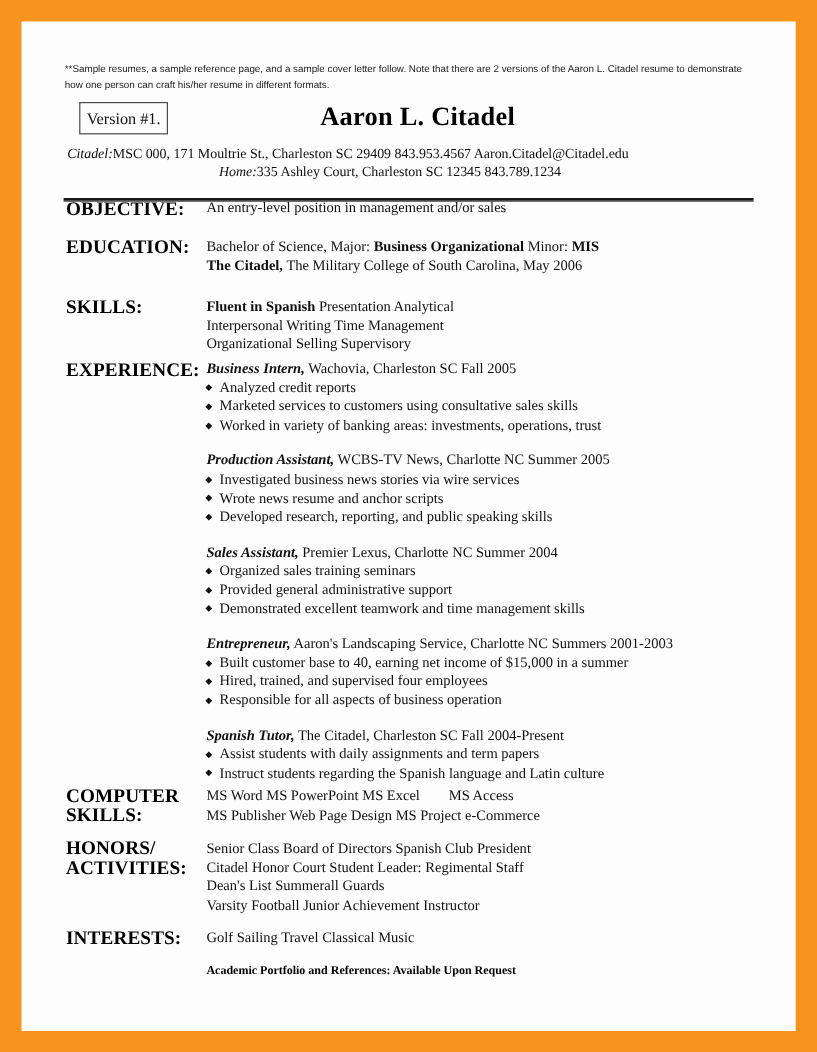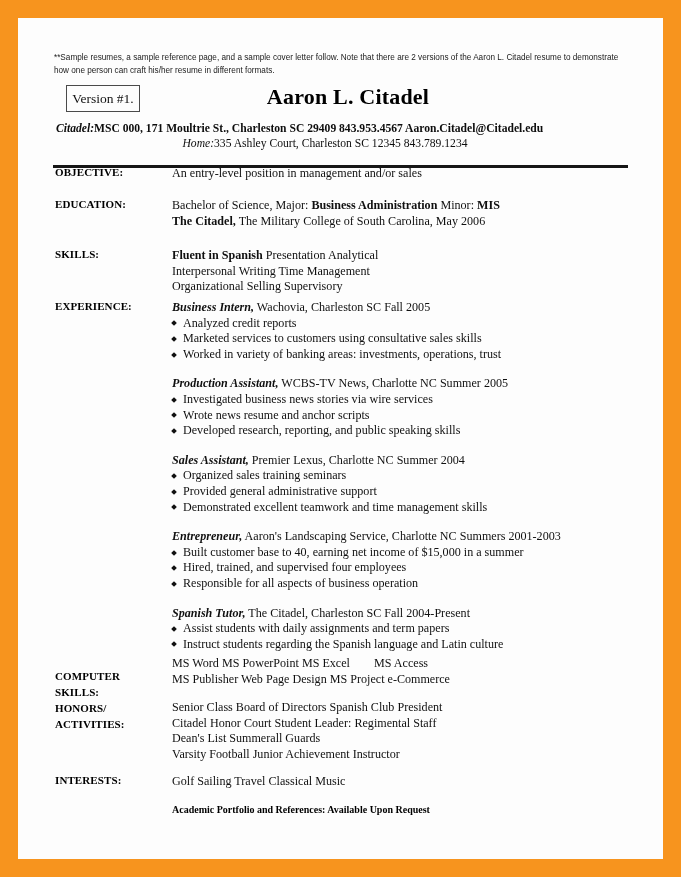--- a/index.html
+++ b/index.html
@@ -76,21 +76,21 @@
   
   .contact {
     position: absolute;
     left: 36px;
     top: 103px;
     width: 572px;
     font-size: 11.6px;
     line-height: 15px;
     color: #0d0d0d;
   }
-  .contact .l1 { text-align: left; padding-left: 2px; font-weight: bold; }
+  .contact .l1 { text-align: left; padding-left: 2px; }
   .contact .l2 { text-align: center; padding-right: 30px; }
   .contact i { font-style: italic; }
 
   .rule {
     position: absolute;
     left: 35px;
     top: 147px;
     width: 575px;
     height: 0;
     border-top: 2.2px solid #161616;
@@ -101,21 +101,21 @@
 
   
   .row {
     position: absolute;
     left: 0;
     width: 645px;
   }
   .label {
     position: absolute;
     left: 37px;
-    font-size: 11px;
+    font-size: 16px;
     font-weight: bold;
     color: #000;
     letter-spacing: 0.1px;
     white-space: nowrap;
   }
   .body-text {
     position: absolute;
     left: 154px;
     font-size: 12.1px;
     line-height: 15.6px;
@@ -172,21 +172,21 @@
   <div class="rule"></div>
 
   <div class="row" style="top:148px;">
     <div class="label" style="top:0;">OBJECTIVE:</div>
     <div class="body-text" style="top:0;">An entry-level position in management and/or sales</div>
   </div>
 
   <div class="row" style="top:180px;">
     <div class="label" style="top:0;">EDUCATION:</div>
     <div class="body-text" style="top:0;">
-      <div class="line"><span>Bachelor of Science,  Major: </span><b>Business Administration</b><span>   Minor: </span><b>MIS</b></div>
+      <div class="line"><span>Bachelor of Science,  Major: </span><b>Business Organizational</b><span>   Minor: </span><b>MIS</b></div>
       <div class="line"><b>The Citadel,</b><span> The Military College of South Carolina, May 2006</span></div>
     </div>
   </div>
 
   <div class="row" style="top:230px;">
     <div class="label" style="top:0;">SKILLS:</div>
     <div class="body-text" style="top:0;">
       <div class="colrow">
         <span class="c" style="left:0px;font-weight:bold;">Fluent in Spanish</span>
         <span class="c" style="left:128px;">Presentation</span>
@@ -240,21 +240,21 @@
       <div class="job">
         <div class="line"><span class="bi">Spanish Tutor,</span><span> The Citadel, Charleston SC  Fall 2004-Present</span></div>
         <div class="bullet"><span class="dot"></span><span>Assist students with daily assignments and term papers</span></div>
         <div class="bullet"><span class="dot"></span><span>Instruct students regarding the Spanish language and Latin culture</span></div>
       </div>
 
     </div>
   </div>
 
   <div class="row" style="top:638px;">
-    <div class="label" style="top:12px;line-height:16px;">
+    <div class="label" style="top:0;line-height:16px;">
       <div>COMPUTER</div>
       <div>SKILLS:</div>
     </div>
     <div class="body-text" style="top:0;">
       <div class="colrow">
         <span class="c" style="left:0px;">MS Word</span>
         <span class="c" style="left:88px;">MS PowerPoint</span>
         <span class="c" style="left:205px;">MS Excel</span>
         <span class="c" style="left:290px;margin-left:21px;">MS Access</span>
       </div>

